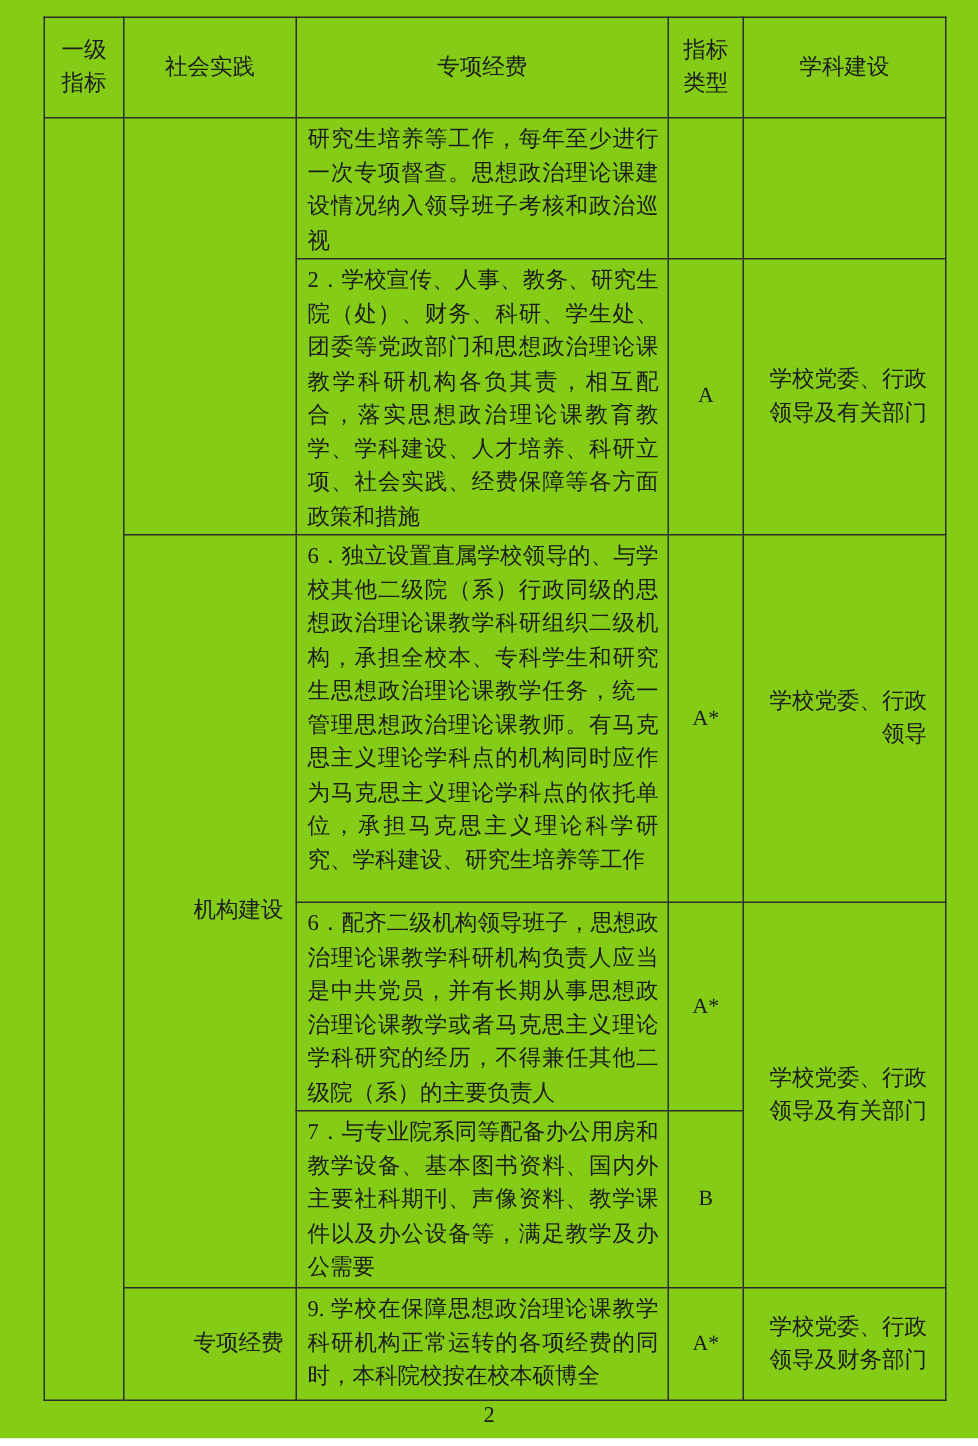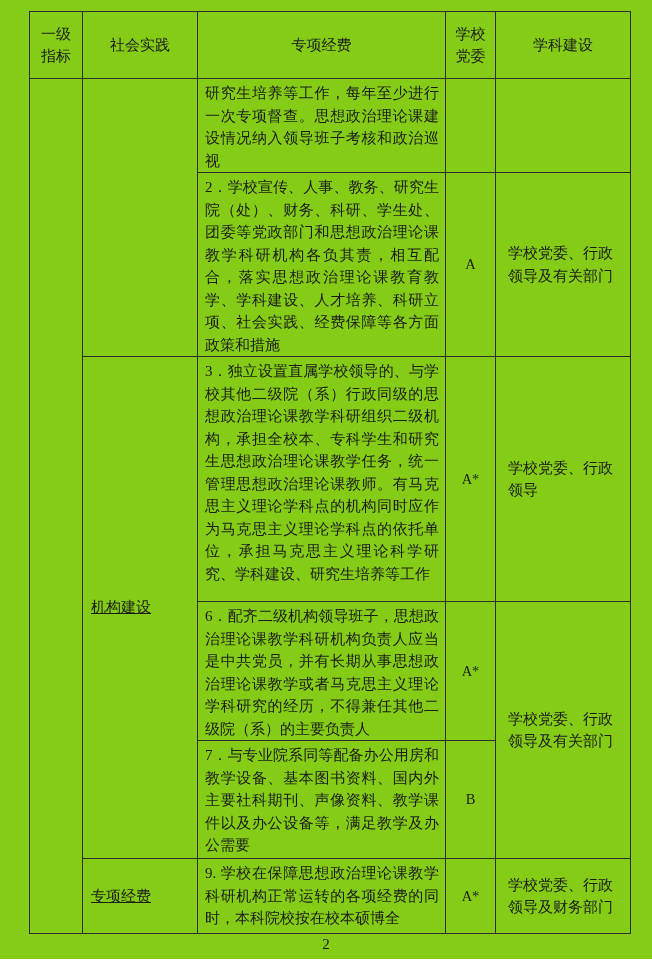--- a/index.html
+++ b/index.html
@@ -33,38 +33,37 @@
     word-break:break-all;
     overflow:hidden;
   }
   th {
     text-align:center;
     vertical-align:middle;
     padding:2px 4px;
   }
   td.c1 { width:53px; }
   td.c2 {
-    text-align:left;
+    text-align:right;
     vertical-align:middle;
     padding:0 8px;
-    text-decoration:underline;
   }
   td.c3 {
     text-align:justify;
     text-justify:inter-character;
     vertical-align:top;
     padding:3px 6px 0 7px;
   }
   td.c4 {
     text-align:center;
     vertical-align:middle;
     font-size:14.5px;
   }
   td.c5 {
-    text-align:left;
+    text-align:right;
     vertical-align:middle;
     padding:0 12px;
   }
   tr.hr  { height:67px; }
   tr.r1  { height:92px; }
   tr.r5  { height:183px; }
   tr.r6  { height:245px; }
   tr.r7  { height:139px; }
   tr.r8  { height:118px; }
   tr.r9  { height:75px; }
@@ -89,40 +88,40 @@
       <col style="width:115px">
       <col style="width:248px">
       <col style="width:50px">
       <col style="width:135px">
     </colgroup>
     <thead>
       <tr class="hr">
         <th>一级指标</th>
         <th>社会实践</th>
         <th>专项经费</th>
-        <th>学校党委</th>
+        <th>指标类型</th>
         <th>学科建设</th>
       </tr>
     </thead>
     <tbody>
       <tr class="r1">
         <td class="c1" rowspan="6"></td>
         <td class="c2" rowspan="2"></td>
         <td class="c3">研究生培养等工作，每年至少进行一次专项督查。思想政治理论课建设情况纳入领导班子考核和政治巡视</td>
         <td class="c4"></td>
         <td class="c5"></td>
       </tr>
       <tr class="r5">
         <td class="c3">2．学校宣传、人事、教务、研究生院（处）、财务、科研、学生处、团委等党政部门和思想政治理论课教学科研机构各负其责，相互配合，落实思想政治理论课教育教学、学科建设、人才培养、科研立项、社会实践、经费保障等各方面政策和措施</td>
         <td class="c4">A</td>
         <td class="c5">学校党委、行政领导及有关部门</td>
       </tr>
       <tr class="r6">
         <td class="c2" rowspan="3">机构建设</td>
-        <td class="c3">3．独立设置直属学校领导的、与学校其他二级院（系）行政同级的思想政治理论课教学科研组织二级机构，承担全校本、专科学生和研究生思想政治理论课教学任务，统一管理思想政治理论课教师。有马克思主义理论学科点的机构同时应作为马克思主义理论学科点的依托单位，承担马克思主义理论科学研究、学科建设、研究生培养等工作</td>
+        <td class="c3">6．独立设置直属学校领导的、与学校其他二级院（系）行政同级的思想政治理论课教学科研组织二级机构，承担全校本、专科学生和研究生思想政治理论课教学任务，统一管理思想政治理论课教师。有马克思主义理论学科点的机构同时应作为马克思主义理论学科点的依托单位，承担马克思主义理论科学研究、学科建设、研究生培养等工作</td>
         <td class="c4">A*</td>
         <td class="c5">学校党委、行政领导</td>
       </tr>
       <tr class="r7">
         <td class="c3">6．配齐二级机构领导班子，思想政治理论课教学科研机构负责人应当是中共党员，并有长期从事思想政治理论课教学或者马克思主义理论学科研究的经历，不得兼任其他二级院（系）的主要负责人</td>
         <td class="c4">A*</td>
         <td class="c5" rowspan="2">学校党委、行政领导及有关部门</td>
       </tr>
       <tr class="r8">
         <td class="c3">7．与专业院系同等配备办公用房和教学设备、基本图书资料、国内外主要社科期刊、声像资料、教学课件以及办公设备等，满足教学及办公需要</td>

